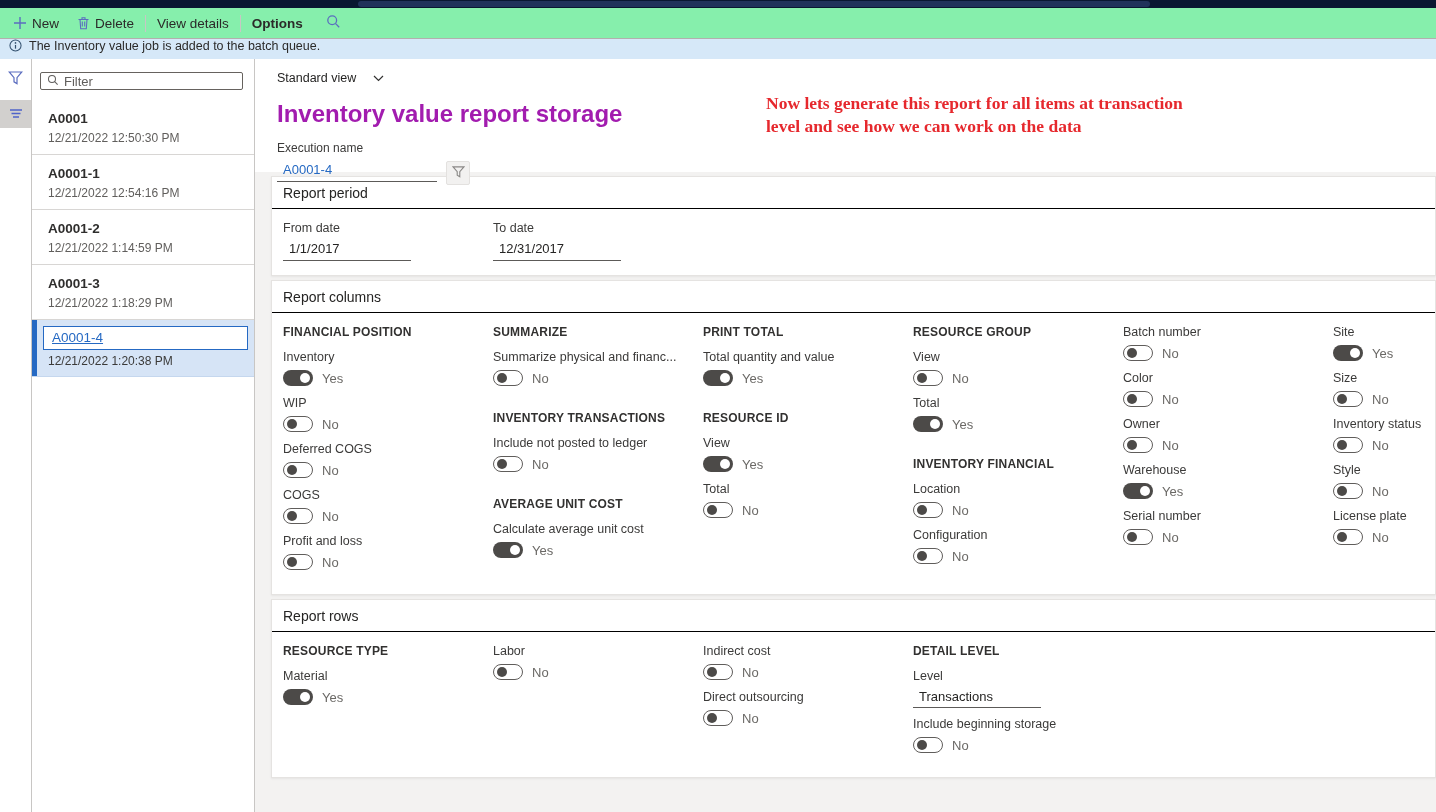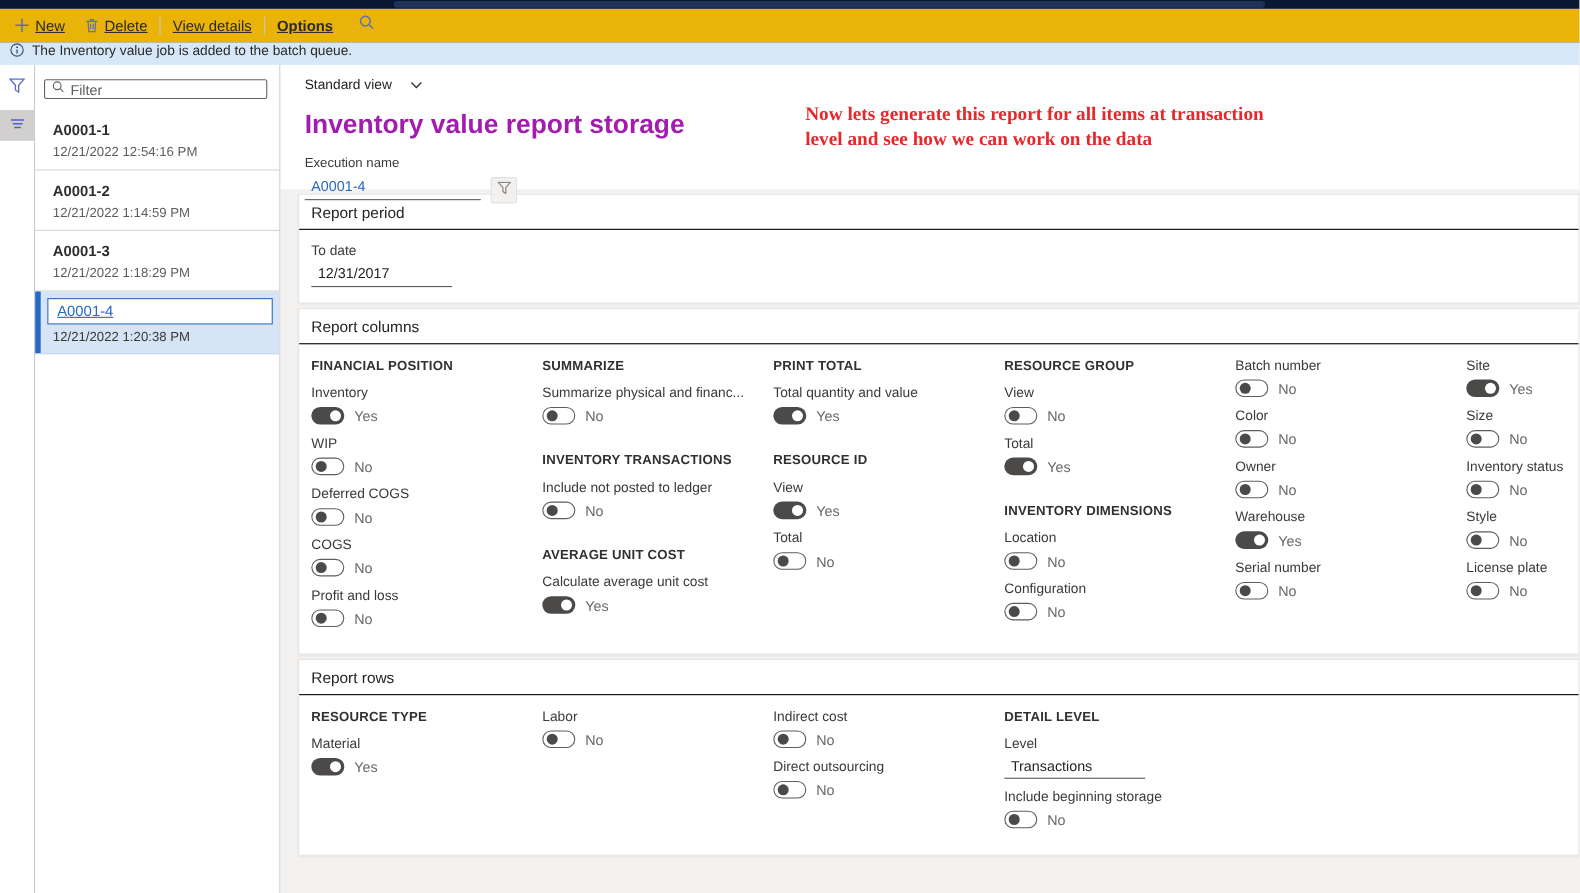--- a/index.html
+++ b/index.html
@@ -4,21 +4,21 @@
 <style>
   * { box-sizing: border-box; margin: 0; padding: 0; }
   html,body { width:1436px; height:812px; overflow:hidden; }
   body { font-family:"Liberation Sans", sans-serif; background:#f3f2f1; color:#323130; }
 
   
   .topbar { height:8px; background:#091731; position:relative; }
   .topbar-pill { position:absolute; left:358px; top:1px; width:792px; height:6px; background:#20325a; border-radius:3px; }
 
   
-  .toolbar { height:31px; background:#eab308; border-bottom:1px solid #b3b0ad; display:flex; align-items:center; padding-left:13px;text-decoration:underline; }
+  .toolbar { height:31px; background:#86efac; border-bottom:1px solid #b3b0ad; display:flex; align-items:center; padding-left:13px; }
   .tb-btn { display:flex; align-items:center; gap:5px; font-size:13.5px; color:#2b2a29; padding:0 9px; height:100%; cursor:pointer; }
   .tb-btn.first { padding-left:0; }
   .tb-btn .glyph { display:flex; align-items:center; }
   .tb-btn.options { font-weight:700; }
   .tb-sep { width:1px; height:17px; background:#c8c6c4; margin:0 2px; }
   .tb-search { margin-left:8px; display:flex; align-items:center; padding:0 6px; cursor:pointer; height:100%; }
 
   
   .infobar { height:20px; background:#d6e8f8; display:flex; align-items:flex-start; padding-left:9px; gap:7px; font-size:12.5px; color:#2b2a29; }
 
@@ -49,21 +49,21 @@
   .page-title { font-size:24px; font-weight:700; color:#a21caf; margin-top:14px; }
   .header-fields { display:flex; margin-top:13px; align-items:flex-start; }
   .hfield { display:flex; flex-direction:column; }
   .hfield .flabel { font-size:12px; color:#3b3a39; margin-bottom:6px; }
   .fvalue { font-size:13px; color:#252423; border-bottom:1px solid #5c5a58; height:21px; padding:1px 2px 0 6px; }
   .hfield.name { width:160px; }
   .hfield.name .fvalue { color:#2569c3; cursor:pointer; }
   .hfield.time { width:180px; margin-left:17px; }
   .hfield.time .fvalue { padding-left:9px; }
   .filter-btn { width:24px; height:24px; margin-left:9px; margin-top:20px; background:#f2f1f0; border:1px solid #e3e1df; border-radius:2px; display:flex; align-items:center; justify-content:center; cursor:pointer; }
-  .annotation { position:absolute; left:477px; top:33px; width:438px; font-family:"Liberation Serif", serif; font-weight:700; font-size:17.5px; line-height:1.3; color:#e6282d; }
+  .annotation { position:absolute; left:511px; top:33px; width:438px; font-family:"Liberation Serif", serif; font-weight:700; font-size:17.5px; line-height:1.3; color:#e6282d; }
 
   .card { background:#fff; margin:4px 0 0 16px; border:1px solid #e5e3e1; box-shadow:0 1px 2px rgba(0,0,0,.06); }
   .card-title { font-size:14px; color:#252423; padding:8px 11px 7px; border-bottom:1px solid #000000; }
   .card-body { padding:12px 0 14px 11px; overflow:hidden; }
 
   .cols6 { display:grid; grid-template-columns:repeat(6,194px); column-gap:16px; align-items:start; }
   .cols4 { display:grid; grid-template-columns:repeat(4,194px); column-gap:16px; align-items:start; }
   .cols2 { display:grid; grid-template-columns:repeat(2,194px); column-gap:16px; align-items:start; }
 
   .group-heading { font-size:12px; font-weight:700; color:#323130; letter-spacing:.2px; margin-bottom:11px; }
@@ -157,20 +157,24 @@
       <span>
         <svg width="12" height="12" viewBox="0 0 13 13">
             <circle cx="5.4" cy="5.4" r="3.8" stroke="#605e5c" stroke-width="1.1" fill="none"></circle>
             <path d="M8.3 8.3l3.2 3.2" stroke="#605e5c" stroke-width="1.1"></path>
           </svg>
       </span>
       <input placeholder="Filter" style="">
     </div>
     <div>
         <div class="list-item">
+          <div class="li-name">A0001</div>
+          <div class="li-time">12/21/2022 12:50:30 PM</div>
+        </div>
+        <div class="list-item">
           <div class="li-name">A0001-1</div>
           <div class="li-time">12/21/2022 12:54:16 PM</div>
         </div>
         <div class="list-item">
           <div class="li-name">A0001-2</div>
           <div class="li-time">12/21/2022 1:14:59 PM</div>
         </div>
         <div class="list-item">
           <div class="li-name">A0001-3</div>
           <div class="li-time">12/21/2022 1:18:29 PM</div>
@@ -209,20 +213,24 @@
           </span>
         </div>
       </div>
       <div class="annotation">Now lets generate this report for all items at transaction level and see how we can work on the data</div>
     </div>
 
     <div class="card">
       <div class="card-title">Report period</div>
       <div class="card-body cols2">
         <div class="pfield">
+          <div class="item-label">From date</div>
+          <div class="fvalue">1/1/2017</div>
+        </div>
+        <div class="pfield">
           <div class="item-label">To date</div>
           <div class="fvalue">12/31/2017</div>
         </div>
       </div>
     </div>
 
     <div class="card">
       <div class="card-title">Report columns</div>
       <div class="card-body cols6">
           <div class="col">
@@ -364,21 +372,21 @@
                 <div class="item-label">Total</div>
                 <div class="toggle-row">
                   <div class="toggle on">
                     <div class="knob"></div>
                   </div>
                   <span class="toggle-state">Yes</span>
                 </div>
               </div>
             </div>
             <div class="block">
-              <div class="group-heading">INVENTORY DIMENSIONS</div>
+              <div class="group-heading">INVENTORY FINANCIAL</div>
               <div class="toggle-item">
                 <div class="item-label">Location</div>
                 <div class="toggle-row">
                   <div class="toggle off">
                     <div class="knob"></div>
                   </div>
                   <span class="toggle-state">No</span>
                 </div>
               </div>
               <div class="toggle-item">

